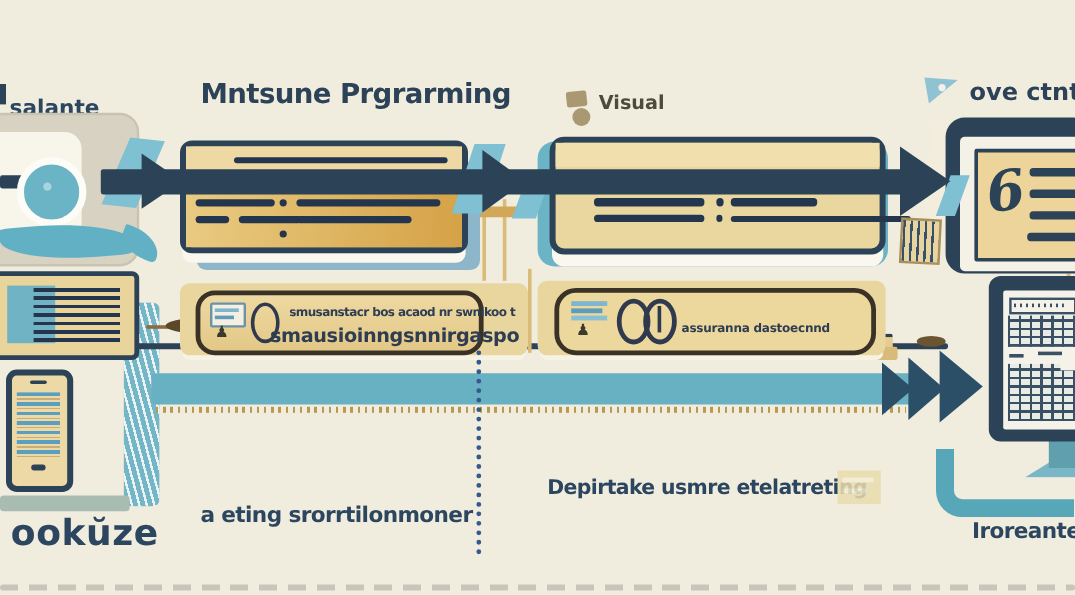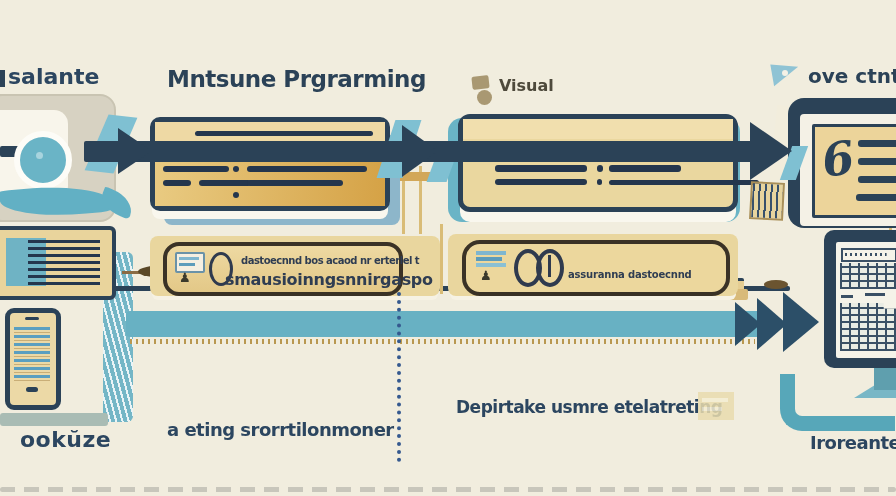--- a/index.html
+++ b/index.html
@@ -29,21 +29,21 @@
   <div class="a nv" style="left:100px;top:286px;width:690px;height:5px;border-radius:2px"></div>
   <div class="a tri" style="left:84px;top:279px;border-right:17px solid #2b4257;border-top:10px solid transparent;border-bottom:10px solid transparent"></div>
 
   <div class="a" style="left:686px;top:278px;width:58px;height:10px;background:#e5cd92;border-top:3px solid #2b4257;border-radius:2px"></div>
   <div class="a" style="left:682px;top:289px;width:66px;height:11px;background:#d8ba79;border-radius:2px"></div>
   <div class="a" style="left:764px;top:280px;width:24px;height:9px;background:#6b5430;border-radius:50%"></div>
   <div class="a" style="left:122px;top:271px;width:90px;height:3px;background:#8a6b44"></div>
   <div class="a" style="left:138px;top:265px;width:58px;height:13px;background:#5a4828;border-radius:50%"></div>
 
   <div class="a nv" style="left:0;top:70px;width:5px;height:17px"></div>
-  <div class="a txt" style="left:8px;top:64px;font-size:22px">salante</div>
+  <div class="a txt" style="left:8px;top:80px;font-size:18px">salante</div>
   <div class="a txt" style="left:167px;top:66px;font-size:23px;letter-spacing:-.5px;color:#2b4257">Mntsune Prgrarming</div>
   <div class="a" style="left:472px;top:76px;width:17px;height:13px;background:#a99872;border-radius:2px;transform:rotate(-6deg)"></div>
   <div class="a" style="left:477px;top:90px;width:15px;height:15px;background:#a99872;border-radius:50%"></div>
   <div class="a txt" style="left:499px;top:76px;font-size:16px;color:#4e4a3c">Visual</div>
   <div class="a tri" style="left:772px;top:62px;border-left:27px solid #8fc3d4;border-top:7px solid transparent;border-bottom:15px solid transparent;transform:rotate(-10deg)"></div>
   <div class="a" style="left:782px;top:70px;width:6px;height:6px;background:#f4f1e6;border-radius:50%"></div>
   <div class="a txt" style="left:808px;top:64px;font-size:20px;color:#2b4257">ove ctnta</div>
 
   <div class="a" style="left:-14px;top:94px;width:126px;height:124px;background:#d7d2c2;border-radius:16px;border:2px solid #c9c4b2"></div>
   <div class="a" style="left:-16px;top:110px;width:84px;height:90px;background:#f8f5eb;border-radius:14px"></div>
@@ -109,21 +109,21 @@
 
   <div class="a" style="left:150px;top:236px;width:290px;height:60px;background:#e9d69e;border-radius:8px;box-shadow:0 6px 0 -2px #f6f2e4"></div>
   <div class="a" style="left:163px;top:242px;width:232px;height:46px;border:4px solid #3a3226;border-radius:16px;
               background:linear-gradient(180deg,#eed9a2,#e3c887)">
     <div class="a" style="left:8px;top:6px;width:26px;height:17px;border:2px solid #6a92a8;background:#f5efe2;border-radius:2px">
       <div class="a" style="left:2px;top:3px;width:20px;height:3px;background:#7fb6cf"></div>
       <div class="a" style="left:2px;top:9px;width:16px;height:3px;background:#5d9cbb"></div>
     </div>
     <div class="a" style="left:12px;top:24px;font-size:13px;color:#3b3a2c">♟</div>
     <div class="ring" style="left:42px;top:6px;width:18px;height:28px"></div>
-    <div class="a txt" style="left:74px;top:9px;font-size:10px;letter-spacing:-.5px;color:#2f3d52">dastoecnnd bos acaod nr erterlel t</div>
+    <div class="a txt" style="left:74px;top:9px;font-size:10px;letter-spacing:-.5px;color:#2f3d52">smusanstacr bos acaod nr swnikoo t</div>
     <div class="a txt" style="left:58px;top:24px;font-size:16px;letter-spacing:-.3px;color:#2f3d52">smausioinngsnnirgaspo</div>
   </div>
 
   <div class="a" style="left:448px;top:234px;width:290px;height:62px;background:#e9d69e;border-radius:8px;box-shadow:0 6px 0 -2px #f6f2e4"></div>
   <div class="a" style="left:462px;top:240px;width:260px;height:48px;border:4px solid #3a3226;border-radius:18px;background:#ecd79d">
     <div class="a" style="left:10px;top:7px;width:30px;height:16px">
       <div class="a" style="left:0;top:0;width:30px;height:4px;background:#7fb6cf"></div>
       <div class="a" style="left:0;top:6px;width:26px;height:4px;background:#5d9cbb"></div>
       <div class="a" style="left:0;top:12px;width:30px;height:4px;background:#8ac0d4"></div>
     </div>
@@ -146,21 +146,21 @@
   <div class="a tri" style="left:783px;top:292px;border-left:36px solid #2c4f68;border-top:30px solid transparent;border-bottom:30px solid transparent"></div>
 
   <div class="a" style="left:397px;top:292px;width:0;height:170px;border-left:4px dotted #35598f"></div>
 
   <div class="a" style="left:5px;top:308px;width:46px;height:92px;background:#ecd9a6;border:5px solid #2b4257;border-radius:9px">
     <div class="a nv" style="left:15px;top:4px;width:14px;height:3px;border-radius:2px"></div>
     <div class="a" style="left:4px;top:14px;width:36px;height:56px;
                 background:repeating-linear-gradient(180deg,#5b9fc0 0 3px,#ecd9a6 3px 5px,#c9ae77 5px 6px,#ecd9a6 6px 8px)"></div>
     <div class="a nv" style="left:16px;top:74px;width:12px;height:5px;border-radius:3px"></div>
   </div>
-  <div class="a txt" style="left:20px;top:427px;font-size:22px;letter-spacing:.5px">ookŭze</div>
+  <div class="a txt" style="left:9px;top:427px;font-size:30px;letter-spacing:.5px">ookŭze</div>
 
   <div class="a txt" style="left:456px;top:397px;font-size:17px;letter-spacing:-.5px">Depirtake usmre etelatreting</div>
   <div class="a txt" style="left:167px;top:419px;font-size:18px;letter-spacing:-.5px">a eting srorrtilonmoner</div>
   <div class="a" style="left:698px;top:392px;width:36px;height:28px;background:#e9dcae;opacity:.85">
     <div class="a" style="left:4px;top:6px;width:26px;height:4px;background:#f4edd2"></div>
     <div class="a" style="left:4px;top:15px;width:20px;height:4px;background:#f4edd2"></div>
   </div>
 
   <div class="a" style="left:780px;top:374px;width:100px;height:42px;border-left:15px solid #57a7b9;border-bottom:15px solid #57a7b9;border-bottom-left-radius:22px"></div>
   <div class="a" style="left:854px;top:372px;width:42px;height:26px;background:#79b7c6;clip-path:polygon(0 100%,100% 0,100% 100%)"></div>

